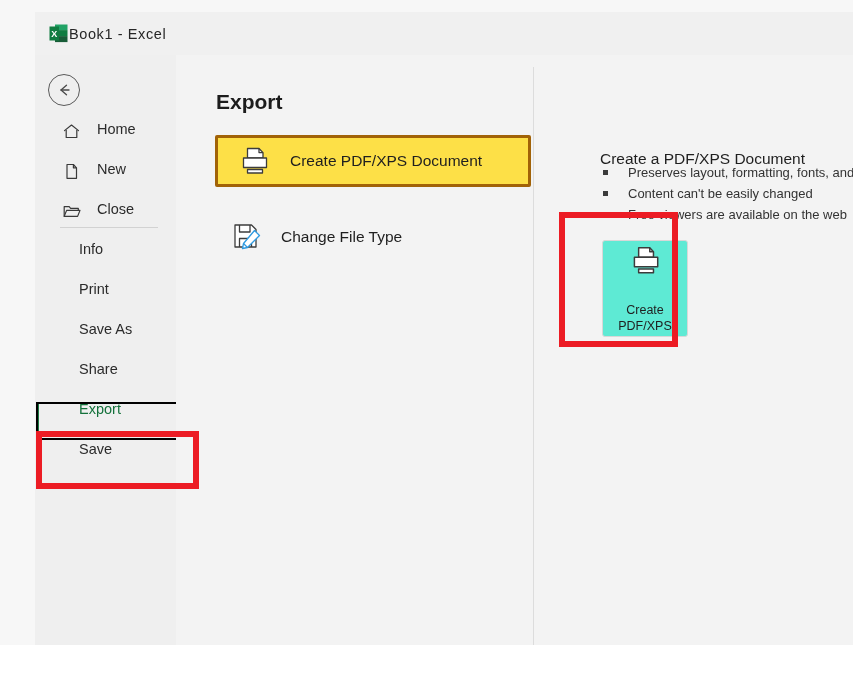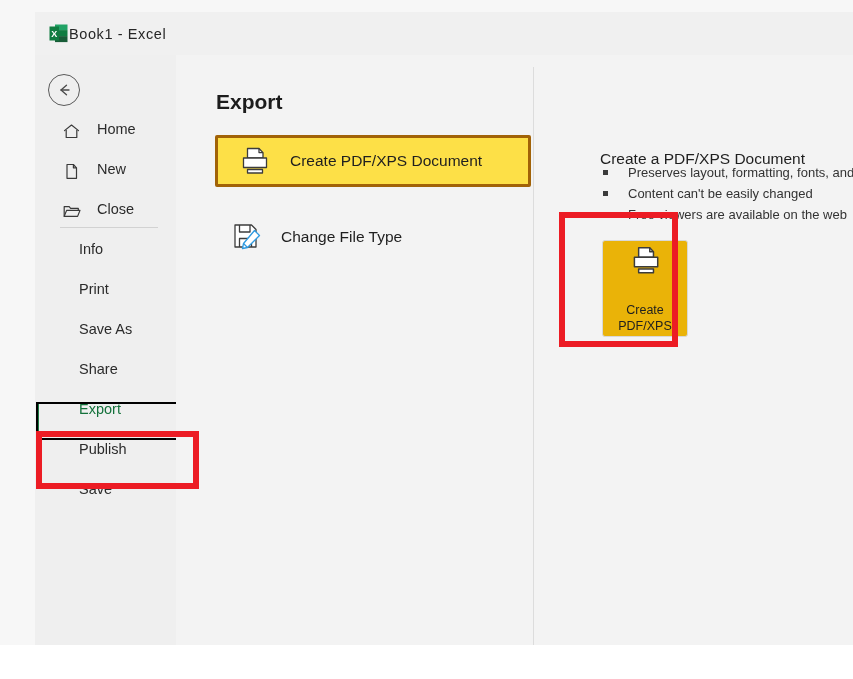--- a/index.html
+++ b/index.html
@@ -269,21 +269,21 @@
     height: 5px;
     background: #3b3b3b;
   }
 
   .create-btn {
     position: absolute;
     left: 68px;
     top: 185px;
     width: 86px;
     height: 97px;
-    background: #eab308;
+    background: #5eead4;
     border: 1px solid #d8d8d8;
     border-radius: 3px;
     box-sizing: border-box;
     display: flex;
     flex-direction: column;
     align-items: center;
     justify-content: center;
     cursor: pointer;
     gap: 16px;
   }
@@ -391,23 +391,20 @@
         <div class="nav-item">
           <span>Save As</span>
         </div>
         <div class="nav-item">
           <span>Share</span>
         </div>
         <div class="nav-item selected">
           <span class="accent"></span>
           <span class="focusring"></span>
           <span>Export</span>
-        </div>
-        <div class="nav-item">
-          <span>Publish</span>
         </div>
         <div class="nav-item">
           <span>Save</span>
         </div>
       </div>
 
     </div>
 
     <div class="middle">
 

